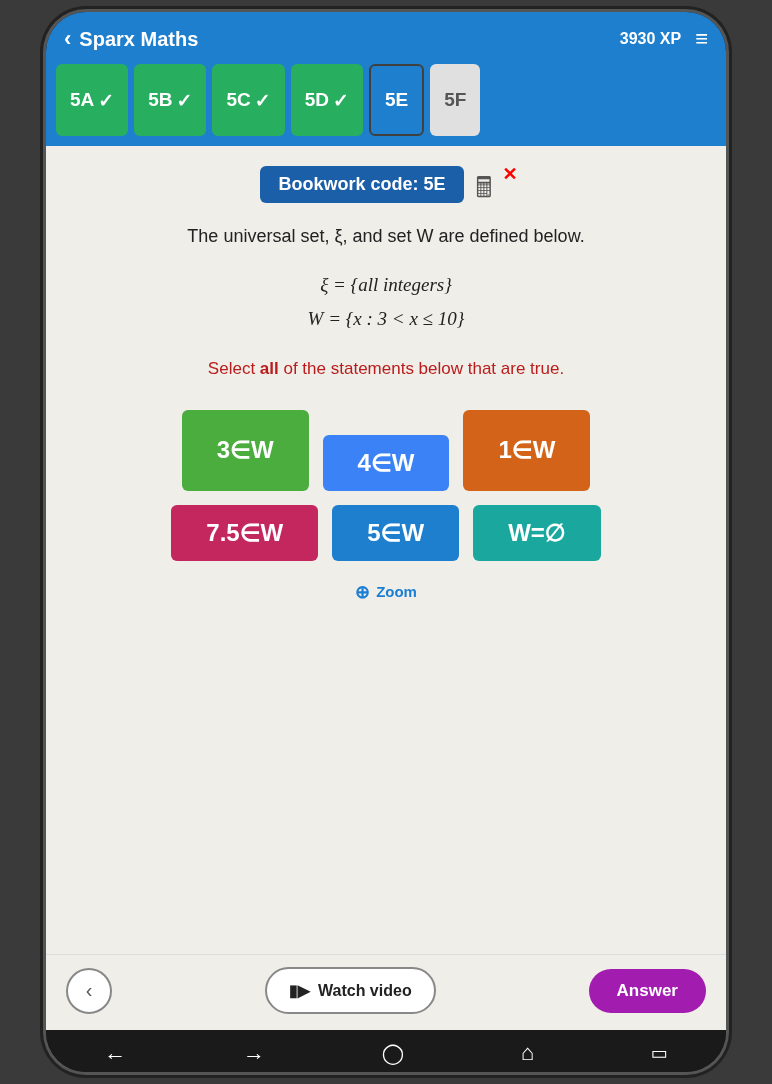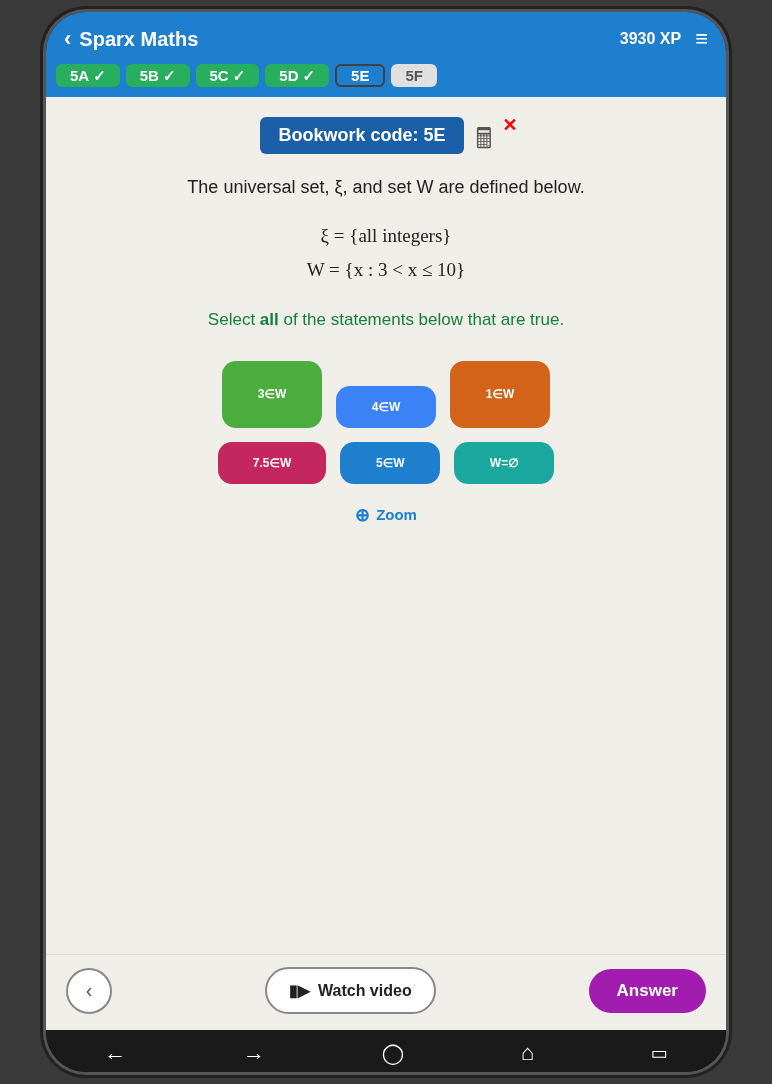--- a/index.html
+++ b/index.html
@@ -78,23 +78,23 @@
     
     .tab-bar {
       background: #1e7fce;
       display: flex;
       padding: 0 10px 10px 10px;
       gap: 6px;
       flex-shrink: 0;
     }
 
     .tab {
-      padding: 1px 14px;
+      padding: 23px 14px;
       border-radius: 6px;
-      font-size: 15px;
+      font-size: 19px;
       font-weight: 600;
       color: white;
       background: #1e7fce;
       cursor: pointer;
       display: flex;
       align-items: center;
       gap: 4px;
     }
 
     .tab.completed {
@@ -168,31 +168,32 @@
     }
 
     
     .math-block {
       text-align: center;
       font-size: 19px;
       color: #222;
       margin-bottom: 20px;
       line-height: 1.8;
       font-family: 'Georgia', serif;
+      font-style: italic;
     }
 
     .math-line {
       display: block;
     }
 
     
     .instruction-text {
       text-align: center;
       font-size: 17px;
-      color: #15803d;
+      color: #b91c1c;
       margin-bottom: 28px;
       line-height: 1.5;
     }
 
     .instruction-text strong {
       font-weight: bold;
     }
 
     
     .answers-grid {
@@ -205,22 +206,22 @@
     }
 
     .answers-row {
       display: flex;
       gap: 14px;
       justify-content: center;
     }
 
     .answer-btn {
       padding: 14px 35px;
-      border-radius: 14px;
-      font-size: 12px;
+      border-radius: 6px;
+      font-size: 24px;
       font-weight: 700;
       color: white;
       border: none;
       cursor: pointer;
       min-width: 100px;
       text-align: center;
     }
 
     .btn-green { background: #4cad3f; }
     .btn-purple { background: #3b82f6; margin-top: 25px; }

